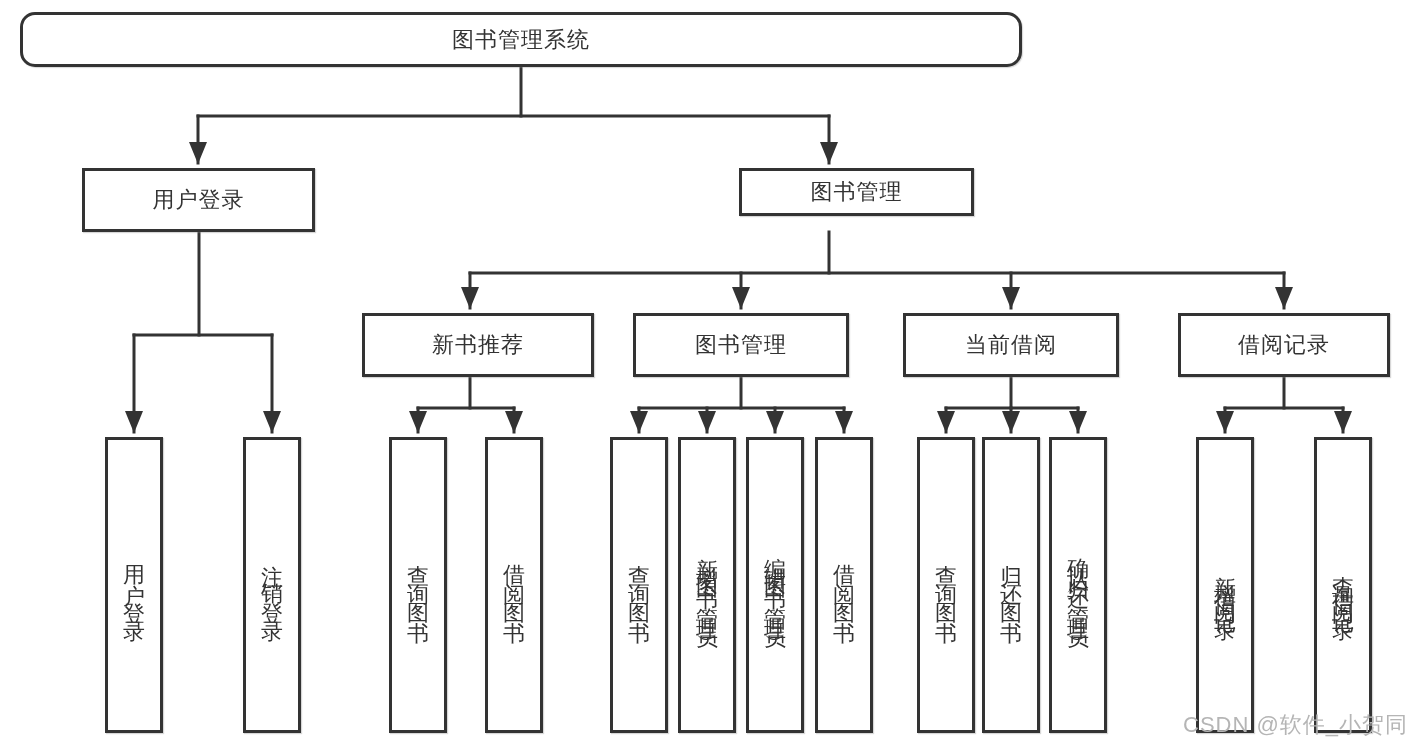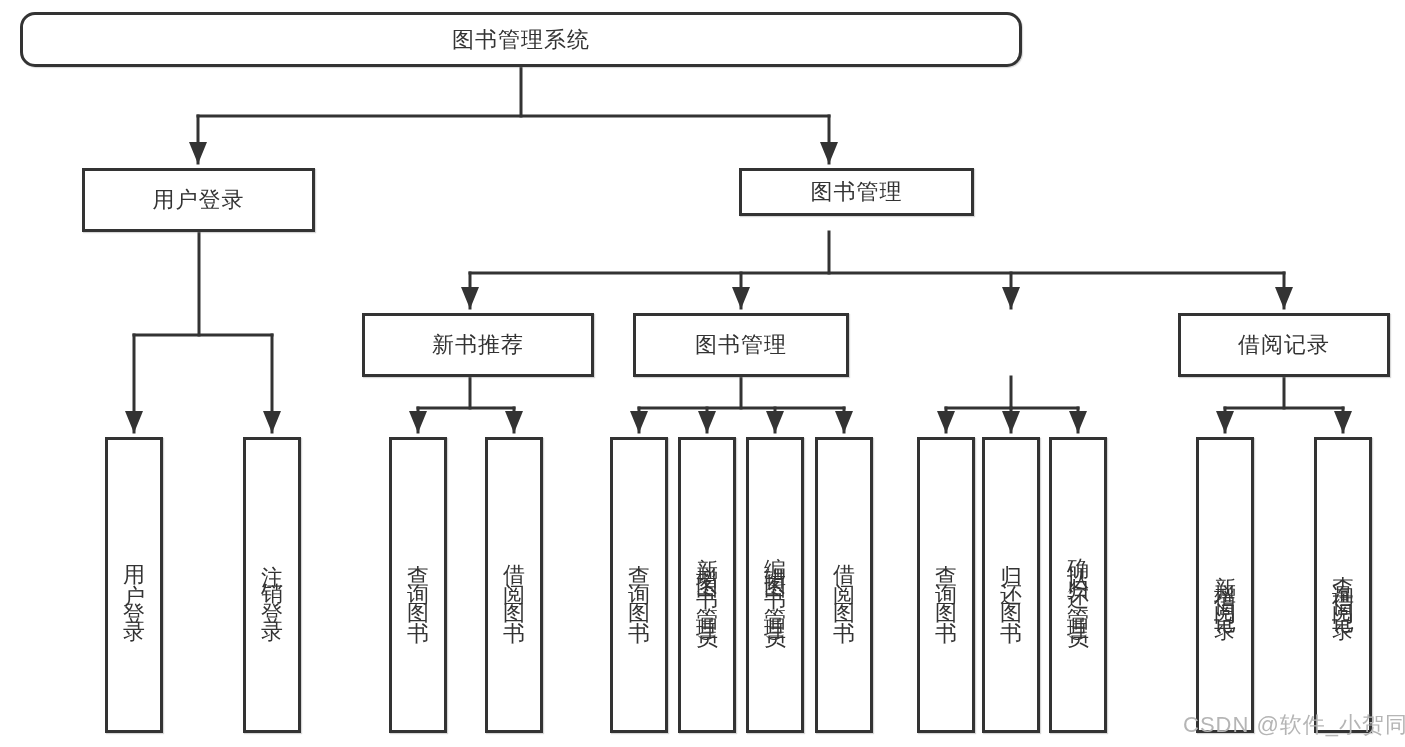--- a/index.html
+++ b/index.html
@@ -122,20 +122,21 @@
     </g>
   </svg>
 
   <div class="node" style="left:20px; top:12px; width:1002px; height:55px;border-radius:15px;">图书管理系统</div>
 
   <div class="node" style="left:82px; top:168px; width:233px; height:64px;">用户登录</div>
   <div class="node" style="left:739px; top:168px; width:235px; height:48px;">图书管理</div>
 
   <div class="node" style="left:362px; top:313px; width:232px; height:64px;">新书推荐</div>
   <div class="node" style="left:633px; top:313px; width:216px; height:64px;">图书管理</div>
+  <div class="node" style="left:903px; top:313px; width:216px; height:64px;">当前借阅</div>
   <div class="node" style="left:1178px; top:313px; width:212px; height:64px;">借阅记录</div>
 
   <div class="node leaf sp-wide" style="left:105px; top:437px; width:58px; height:296px;">用户登录</div>
   <div class="node leaf sp-wide" style="left:243px; top:437px; width:58px; height:296px;">注销登录</div>
 
   <div class="node leaf sp-wide" style="left:389px; top:437px; width:58px; height:296px;">查询图书</div>
   <div class="node leaf sp-wide" style="left:485px; top:437px; width:58px; height:296px;">借阅图书</div>
 
   <div class="node leaf sp-wide" style="left:610px; top:437px; width:58px; height:296px;">查询图书</div>
   <div class="node leaf" style="left:678px; top:437px; width:58px; height:296px;">新增图书（管理员）</div>

